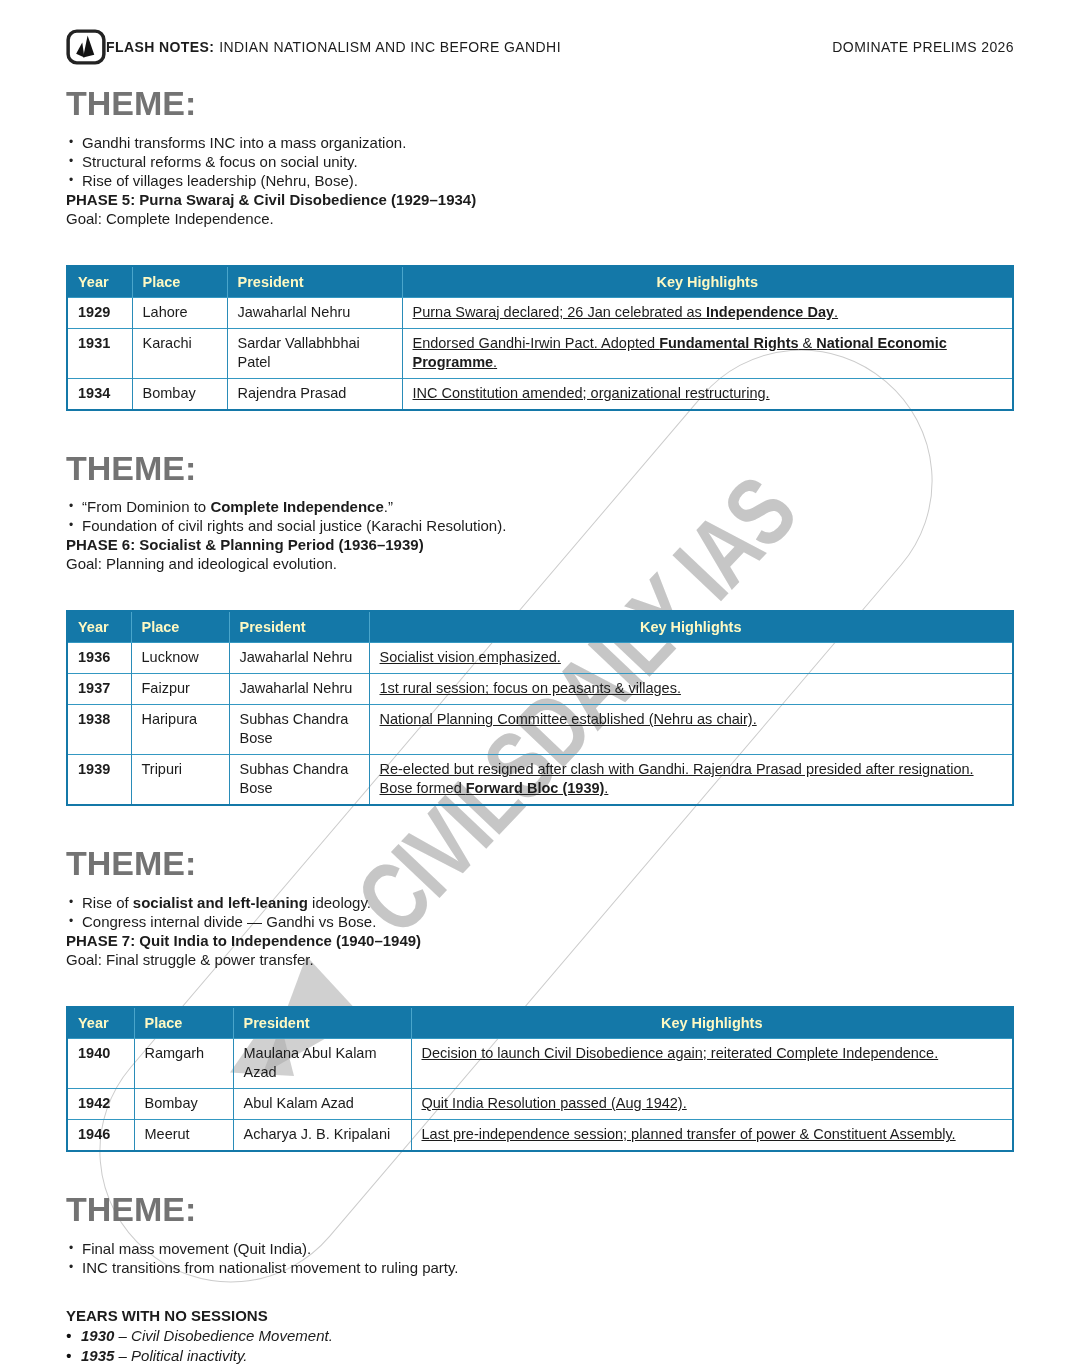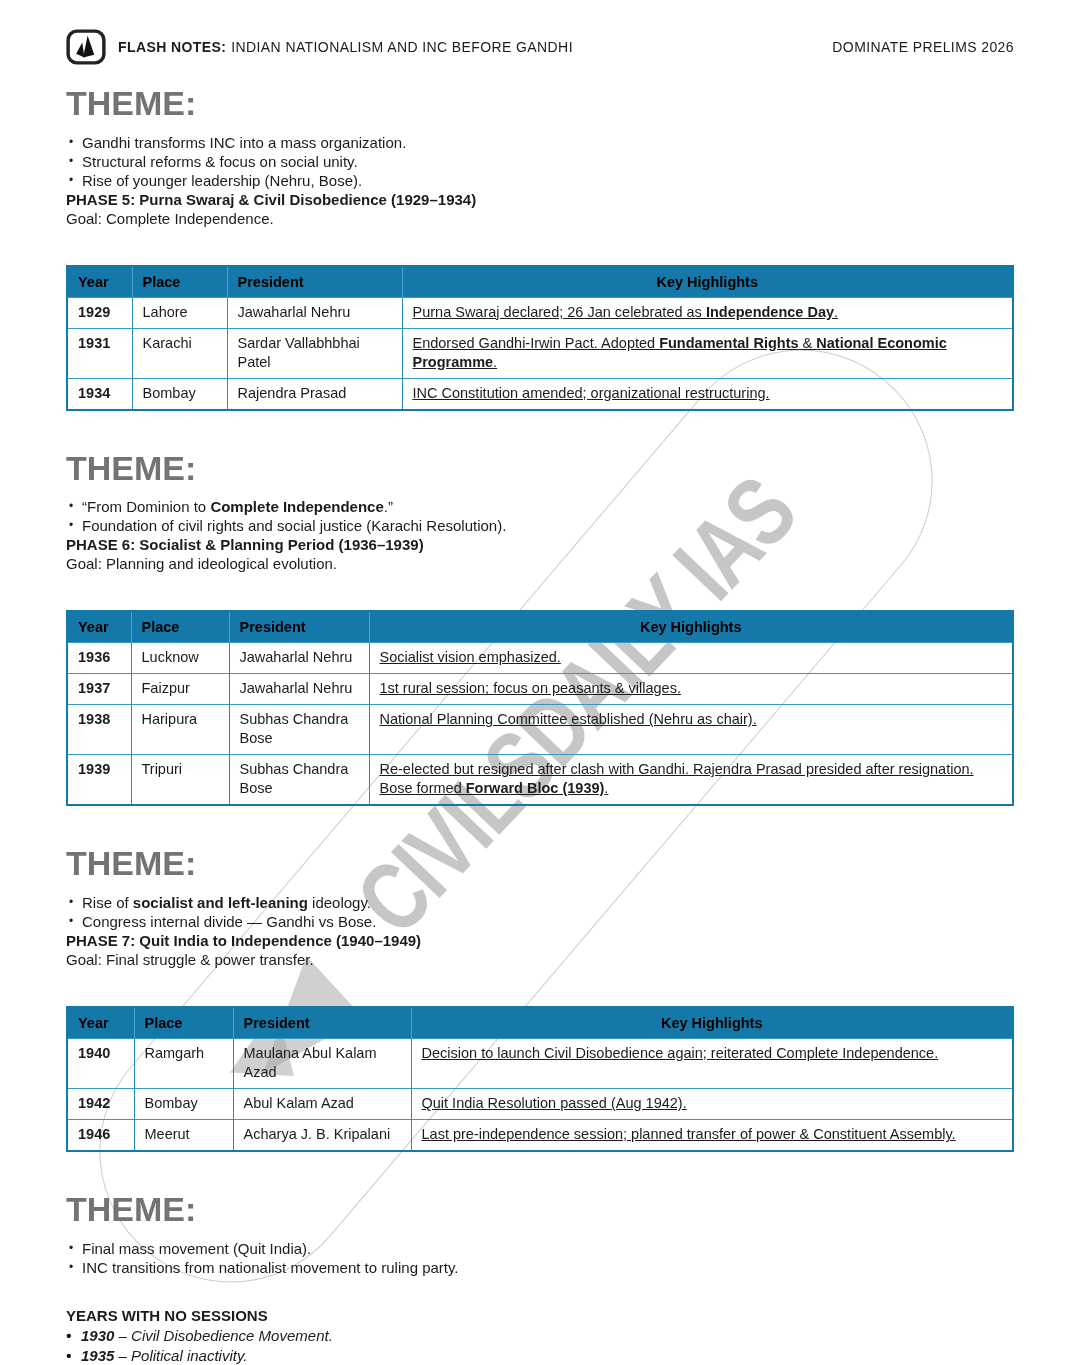--- a/index.html
+++ b/index.html
@@ -13,33 +13,33 @@
            font-size:76px;font-weight:bold;letter-spacing:-2px;color:#b9b9b9;opacity:.8;
            transform:rotate(-46.5deg) scaleY(1.28);white-space:nowrap;}
   .wm-flame1{left:245px;top:956px;width:118px;height:118px;background:#a9a9a9;opacity:.55;
              clip-path:polygon(52% 0, 100% 52%, 15% 100%);}
   .wm-flame2{left:230px;top:1006px;width:64px;height:70px;background:#a9a9a9;opacity:.55;
              clip-path:polygon(72% 0, 100% 100%, 0 95%);}
   
   .content{position:relative;z-index:1;padding:0 66px;}
   .topbar{display:flex;justify-content:space-between;align-items:center;padding-top:26px;height:42px;
           font-size:14px;letter-spacing:.4px;}
-  .brand{display:flex;align-items:center;gap:12px;}
+  .brand{display:flex;align-items:center;gap:0;}
   .logo svg{display:block;}
   .brand-line b{margin-right:5px;}
   .theme-heading{color:#737373;font-size:34px;font-weight:bold;margin:40px 0 11px 0;line-height:1.05;}
   .section:first-child .theme-heading{margin-top:18px;}
   .bullets{list-style:none;margin:0;padding:0;font-size:15px;line-height:19px;}
   .bullet{padding-left:16px;position:relative;}
   .bullet::before{content:"•";position:absolute;left:3px;top:0;font-size:12px;color:#222;}
   .phase{font-weight:bold;font-size:15px;line-height:19px;}
   .goal{font-size:15px;line-height:19px;}
   table.sessions{border-collapse:collapse;width:948px;margin-top:37px;font-size:14.5px;
                  border:2px solid #1478a8;table-layout:fixed;}
-  table.sessions thead th{background:#1478a8;color:#000000;text-align:left;font-weight:bold;
+  table.sessions thead th{background:#1478a8;color:#fef9c3;text-align:left;font-weight:bold;
                           padding:7px 10px;border-right:1.5px solid #4aa5cb;line-height:16px;}
   table.sessions thead th:last-child{border-right:none;text-align:center;}
   table.sessions tbody td{padding:5px 10px 6px 10px;vertical-align:top;line-height:19px;
                           border-right:1.5px solid #2a8cb8;border-top:1.5px solid #3498c2;background:transparent;}
   table.sessions tbody td:last-child{border-right:none;text-decoration:underline;}
   td.year{font-weight:bold;}
   .years-heading{font-weight:bold;font-size:15px;line-height:20px;margin-top:29px;}
   .years{list-style:none;margin:0;padding:0;font-size:15px;line-height:20px;font-style:italic;}
   .years li{padding-left:15px;position:relative;}
   .years li::before{content:"•";position:absolute;left:0;top:0;font-weight:bold;color:#111;}
@@ -68,21 +68,21 @@
       </div>
       <div class="edition">DOMINATE PRELIMS 2026</div>
     </header>
 
     <main id="sections">
         <section class="section">
           <div class="theme-heading">THEME:</div>
           <ul class="bullets">
             <li class="bullet"><span>Gandhi transforms INC into a mass organization.</span></li>
             <li class="bullet"><span>Structural reforms &amp; focus on social unity.</span></li>
-            <li class="bullet"><span>Rise of younger leadership (Nehru, Bose).</span></li>
+            <li class="bullet"><span>Rise of villages leadership (Nehru, Bose).</span></li>
           </ul>
           <div class="phase"><span>PHASE 5: Purna Swaraj &amp; Civil Disobedience (1929–1934)</span></div>
           <div class="goal"><span>Goal: Complete Independence.</span></div>
           <table class="sessions">
             <colgroup>
               <col style="width: 65px;">
               <col style="width: 95px;">
               <col style="width: 175px;">
               <col>
             </colgroup>

